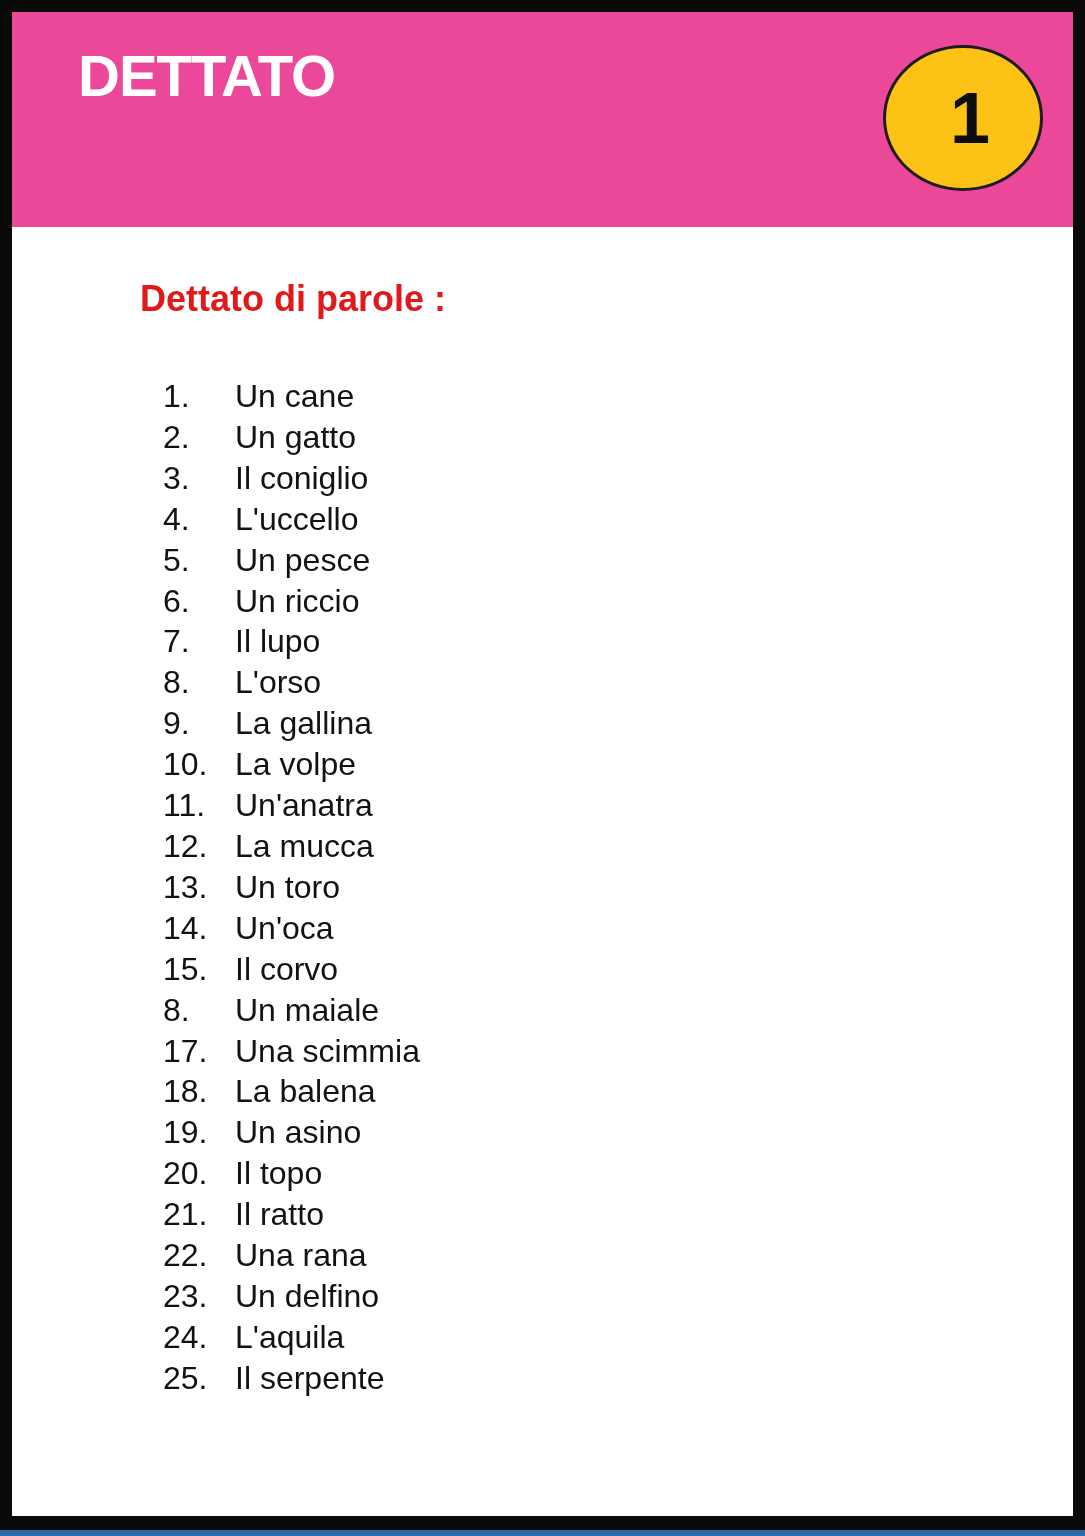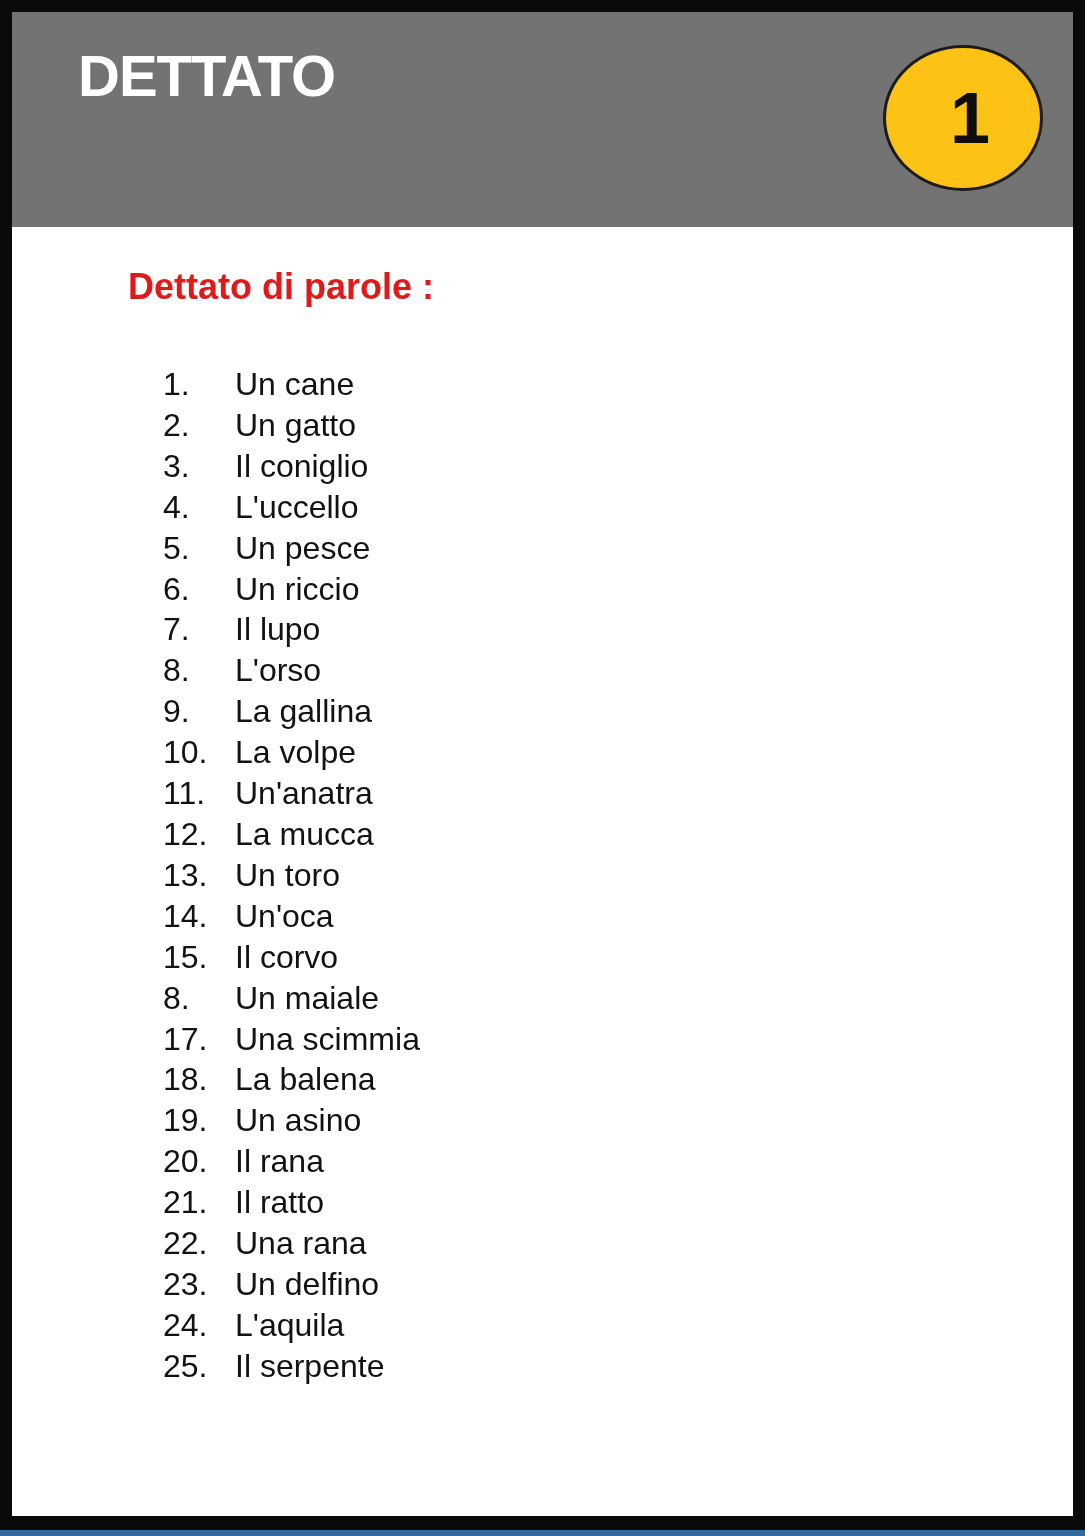--- a/index.html
+++ b/index.html
@@ -13,21 +13,21 @@
   }
   .inner {
     position: absolute;
     left: 12px; top: 12px; right: 12px; bottom: 20px;
     background: #ffffff;
   }
   .header-band {
     position: relative;
     width: 100%;
     height: 215px;
-    background: #737373;
+    background: #ec4899;
   }
   .titles {
     position: absolute;
     left: 66px;
     top: 26px;
     color: #ffffff;
     font-weight: bold;
     font-size: 58px;
     line-height: 76px;
     letter-spacing: -1px;
@@ -51,21 +51,21 @@
     color: #0d0d0d;
     font-weight: bold;
     font-size: 72px;
     line-height: 1;
     padding-left: 14px;
   }
   .content {
     position: relative;
   }
   .section-heading {
-    margin: 0;
+    margin: 12px;
     padding: 38px 0 0 116px;
     color: #e01a1a;
     font-weight: bold;
     font-size: 36px;
     line-height: 44px;
     white-space: nowrap;
   }
   .word-list {
     list-style: none;
     margin: 55px 0 0 151px;
@@ -116,21 +116,21 @@
           <li><span class="item-num">10.</span><span class="item-word">La volpe</span></li>
           <li><span class="item-num">11.</span><span class="item-word">Un'anatra</span></li>
           <li><span class="item-num">12.</span><span class="item-word">La mucca</span></li>
           <li><span class="item-num">13.</span><span class="item-word">Un toro</span></li>
           <li><span class="item-num">14.</span><span class="item-word">Un'oca</span></li>
           <li><span class="item-num">15.</span><span class="item-word">Il corvo</span></li>
           <li><span class="item-num">8.</span><span class="item-word">Un maiale</span></li>
           <li><span class="item-num">17.</span><span class="item-word">Una scimmia</span></li>
           <li><span class="item-num">18.</span><span class="item-word">La balena</span></li>
           <li><span class="item-num">19.</span><span class="item-word">Un asino</span></li>
-          <li><span class="item-num">20.</span><span class="item-word">Il rana</span></li>
+          <li><span class="item-num">20.</span><span class="item-word">Il topo</span></li>
           <li><span class="item-num">21.</span><span class="item-word">Il ratto</span></li>
           <li><span class="item-num">22.</span><span class="item-word">Una rana</span></li>
           <li><span class="item-num">23.</span><span class="item-word">Un delfino</span></li>
           <li><span class="item-num">24.</span><span class="item-word">L'aquila</span></li>
           <li><span class="item-num">25.</span><span class="item-word">Il serpente</span></li>
         </ol>
     </div>
 
   </div>
   <div class="bottom-strip"></div>

